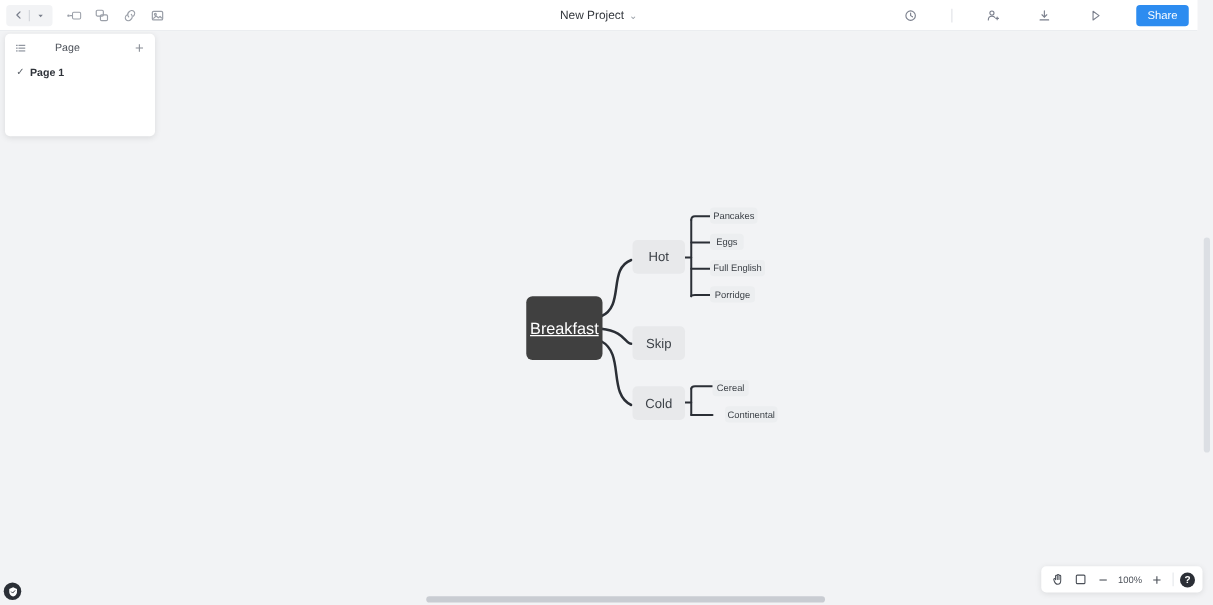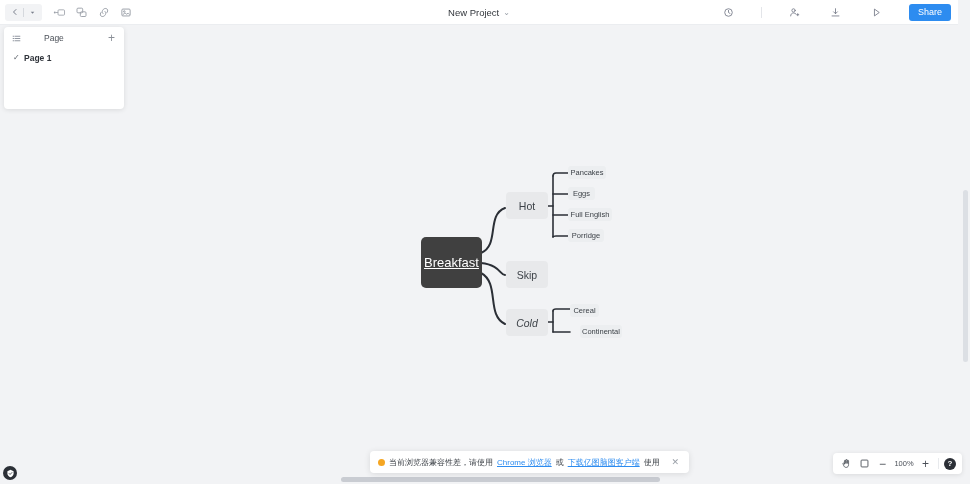--- a/index.html
+++ b/index.html
@@ -329,21 +329,21 @@
     </div>
 
     <div class="node node-branch" style="left:506px; top:167px; width:42px; height:27px;">
       <span>Hot</span>
     </div>
 
     <div class="node node-branch" style="left:506px; top:236px; width:42px; height:27px;">
       <span>Skip</span>
     </div>
 
-    <div class="node node-branch" style="left:506px; top:284px; width:42px; height:27px;font-style:italic;">
+    <div class="node node-branch" style="left:506px; top:284px; width:42px; height:27px;">
       <span>Cold</span>
     </div>
 
     <div class="node node-leaf" style="left:568px; top:141px; width:38px; height:13px;">
       <span>Pancakes</span>
     </div>
     <div class="node node-leaf" style="left:568px; top:162px; width:27px; height:13px;">
       <span>Eggs</span>
     </div>
     <div class="node node-leaf" style="left:568px; top:183px; width:44px; height:13px;">
@@ -357,29 +357,20 @@
       <span>Cereal</span>
     </div>
     <div class="node node-leaf" style="left:570px; top:300px; width:42px; height:13px;margin-left:10px;">
       <span>Continental</span>
     </div>
   </div>
 
   <div class="scroll-v"></div>
   <div class="scroll-h"></div>
 
-  <div class="toast">
-    <span class="toast-dot"></span>
-    <span class="toast-txt">当前浏览器兼容性差，请使用</span>
-    <span class="toast-link">Chrome 浏览器</span>
-    <span class="toast-txt">或</span>
-    <span class="toast-link">下载亿图脑图客户端</span>
-    <span class="toast-txt">使用</span>
-    <span class="toast-close">✕</span>
-  </div>
 
   <div class="shield-badge">
     <svg width="9" height="9" viewBox="0 0 16 16" fill="currentColor">
       <path d="M8 1.5 L13.5 3.8 V8 C13.5 11.3 11 13.7 8 14.5 C5 13.7 2.5 11.3 2.5 8 V3.8 Z"></path>
       <path d="M5.6 8 L7.3 9.7 L10.5 6.3" fill="none" stroke="#2b2f36" stroke-width="1.4" stroke-linecap="round" stroke-linejoin="round"></path>
     </svg>
   </div>
 
   <div class="zoombar">
     <span class="zoom-icon">

